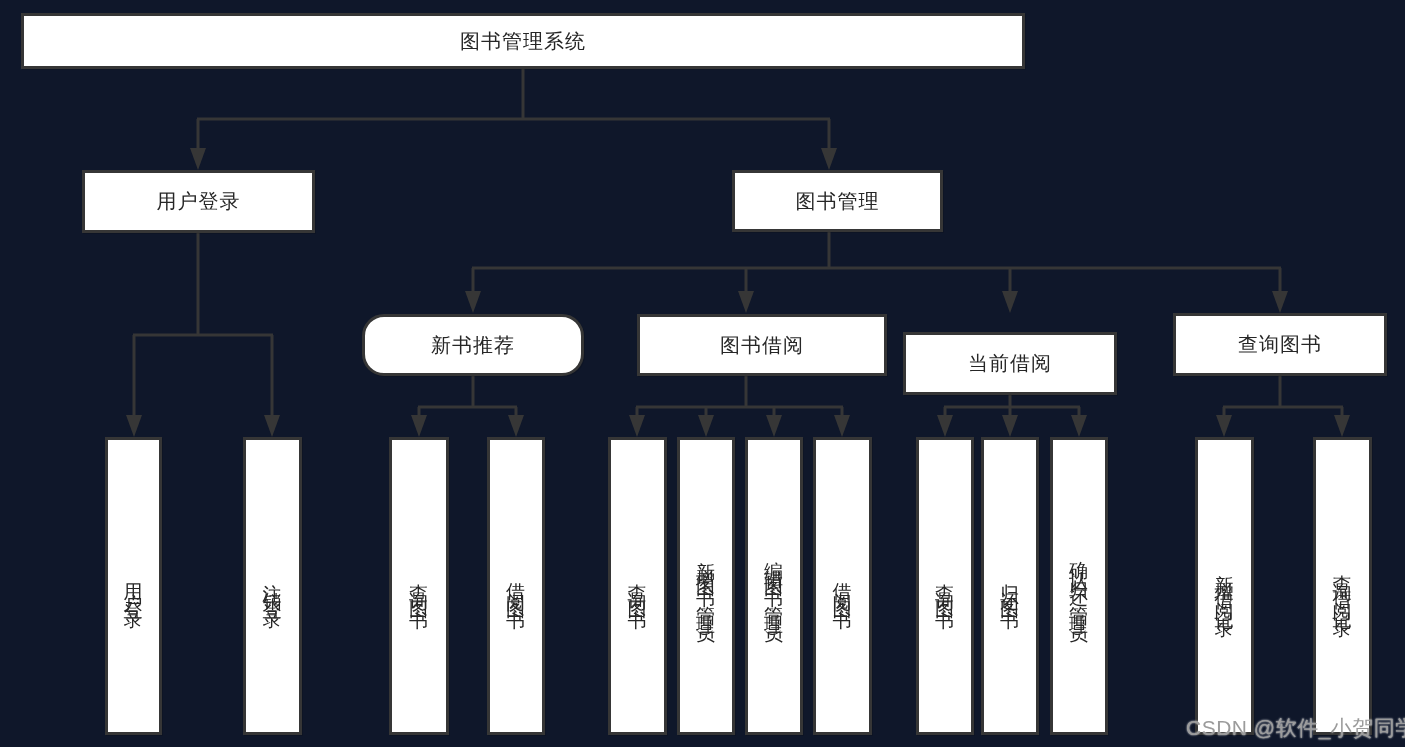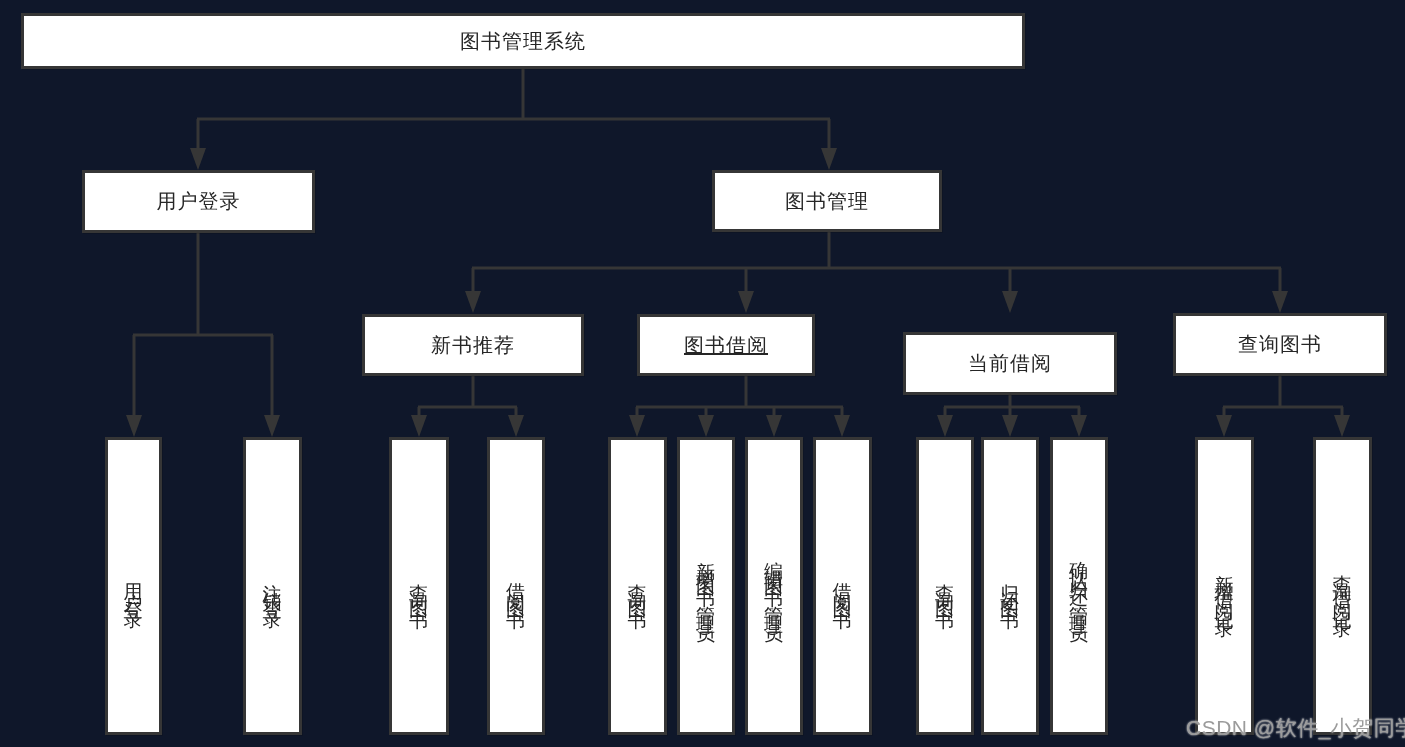--- a/index.html
+++ b/index.html
@@ -87,28 +87,28 @@
     </g>
   </svg>
 
   <div class="node" style="left:21px;top:13px;width:1004px;height:56px;">
     <span class="hlabel">图书管理系统</span>
   </div>
 
   <div class="node" style="left:82px;top:170px;width:233px;height:63px;">
     <span class="hlabel">用户登录</span>
   </div>
-  <div class="node" style="left:712px;top:170px;width:230px;height:62px;">
+  <div class="node" style="left:732px;top:170px;width:211px;height:62px;">
     <span class="hlabel">图书管理</span>
   </div>
 
-  <div class="node" style="left:362px;top:314px;width:222px;height:62px;">
+  <div class="node" style="left:362px;top:314px;width:222px;height:62px;border-radius:22px;">
     <span class="hlabel">新书推荐</span>
   </div>
-  <div class="node" style="left:637px;top:314px;width:178px;height:62px;text-decoration:underline;">
+  <div class="node" style="left:637px;top:314px;width:250px;height:62px;">
     <span class="hlabel">图书借阅</span>
   </div>
   <div class="node" style="left:903px;top:332px;width:214px;height:63px;">
     <span class="hlabel">当前借阅</span>
   </div>
   <div class="node" style="left:1173px;top:313px;width:214px;height:63px;">
     <span class="hlabel">查询图书</span>
   </div>
 
   <div class="node leaf" style="left:105px;top:437px;width:57px;height:298px;">

